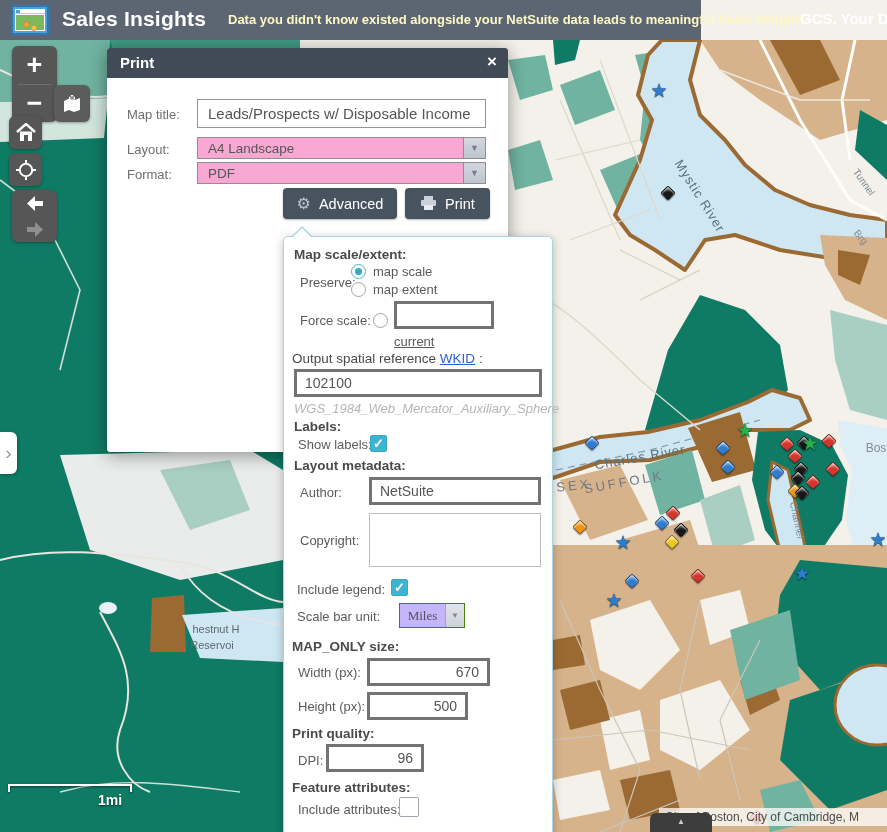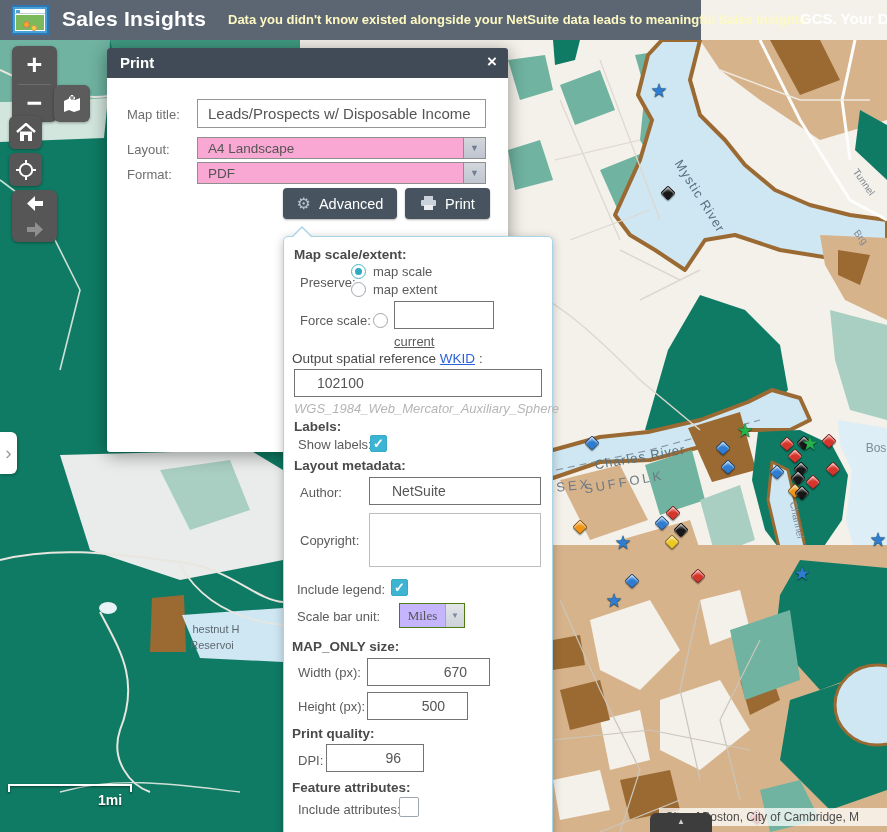--- a/index.html
+++ b/index.html
@@ -62,21 +62,21 @@
   .sel .arrow-box { position:absolute; right:0; top:0; bottom:0; width:22px; background:linear-gradient(#d3d7dd,#bfc5cf); border-left:1px solid #8f8f8f; display:flex; align-items:center; justify-content:center; color:#6f7e92; font-size:9px; }
   .dlg-btn { position:absolute; height:31px; background:#47545f; border-radius:4px; color:#fff; font-size:14.5px; display:flex; align-items:center; justify-content:center; gap:8px; cursor:pointer; box-shadow:0 1px 2px rgba(0,0,0,0.3); }
   .gear-glyph { color:#b9c3cc; font-size:16px; line-height:1; }
 
   
   .popup { position:absolute; left:283px; top:236px; width:270px; height:640px; background:#fff; border:1px solid #a9d4e6; border-radius:5px; z-index:6; box-shadow:0 2px 10px rgba(0,0,0,0.25); }
   .popup-caret { position:absolute; top:-11px; left:7px; width:0; height:0; border:11px solid transparent; border-top:none; border-bottom:11px solid #a9d4e6; }
   .popup-caret::after { content:""; position:absolute; left:-9px; top:2px; border:9px solid transparent; border-top:none; border-bottom:9px solid #fff; }
   .popup .heading { position:absolute; color:#4a4a4a; font-size:13.5px; font-weight:700; }
   .popup .plabel { position:absolute; color:#5b5b5b; font-size:13px; }
-  .p-input { position:absolute; border:1px solid #737373; background:#fff; color:#555; font-size:14px; font-family:"Liberation Sans",sans-serif; padding:0 22px; outline:none; }
+  .p-input { position:absolute; border:3px solid #737373; background:#fff; color:#555; font-size:14px; font-family:"Liberation Sans",sans-serif; padding:0 8px; outline:none; }
   .p-input.num { text-align:right; }
   .radio { position:absolute; width:15px; height:15px; border:1px solid #9fa6ad; border-radius:50%; background:#fff; cursor:pointer; }
   .radio.sel-on { border-color:#49b6c8; }
   .radio.sel-on::after { content:""; position:absolute; left:3px; top:3px; width:7px; height:7px; border-radius:50%; background:#2fa9c4; }
   .chk { position:absolute; width:17px; height:17px; border:1px solid #9fa6ad; background:#fff; border-radius:2px; display:flex; align-items:center; justify-content:center; color:#fff; font-size:13px; font-weight:700; cursor:pointer; }
   .chk.on { background:#3cb4d2; border-color:#36a9c6; }
   .link { color:#2a62d9; text-decoration:underline; cursor:pointer; }
   .sr-name { position:absolute; color:#b5b5b5; font-size:13px; font-style:italic; white-space:nowrap; }
   .psel { position:absolute; height:25px; background:#c4b5fd; border:1px solid #4d7c0f; color:#555; font-size:13px; display:flex; align-items:center; justify-content:center; cursor:pointer;font-family:Liberation Serif, serif; }
   .psel .arrow-box { position:absolute; right:0; top:0; bottom:0; width:19px; background:linear-gradient(#e2e5e9,#cdd2d9); border-left:1px solid #a8a8a8; display:flex; align-items:center; justify-content:center; color:#7c8a9a; font-size:8px; }

